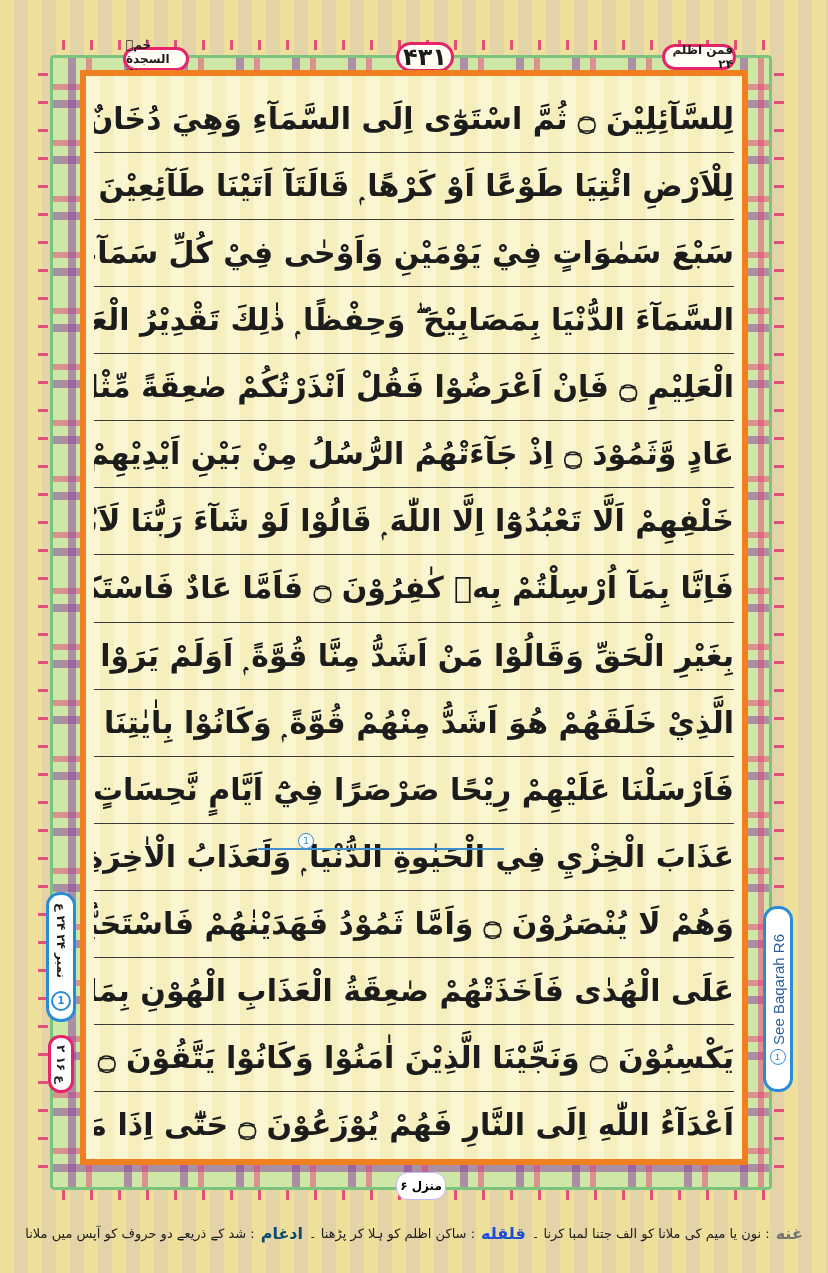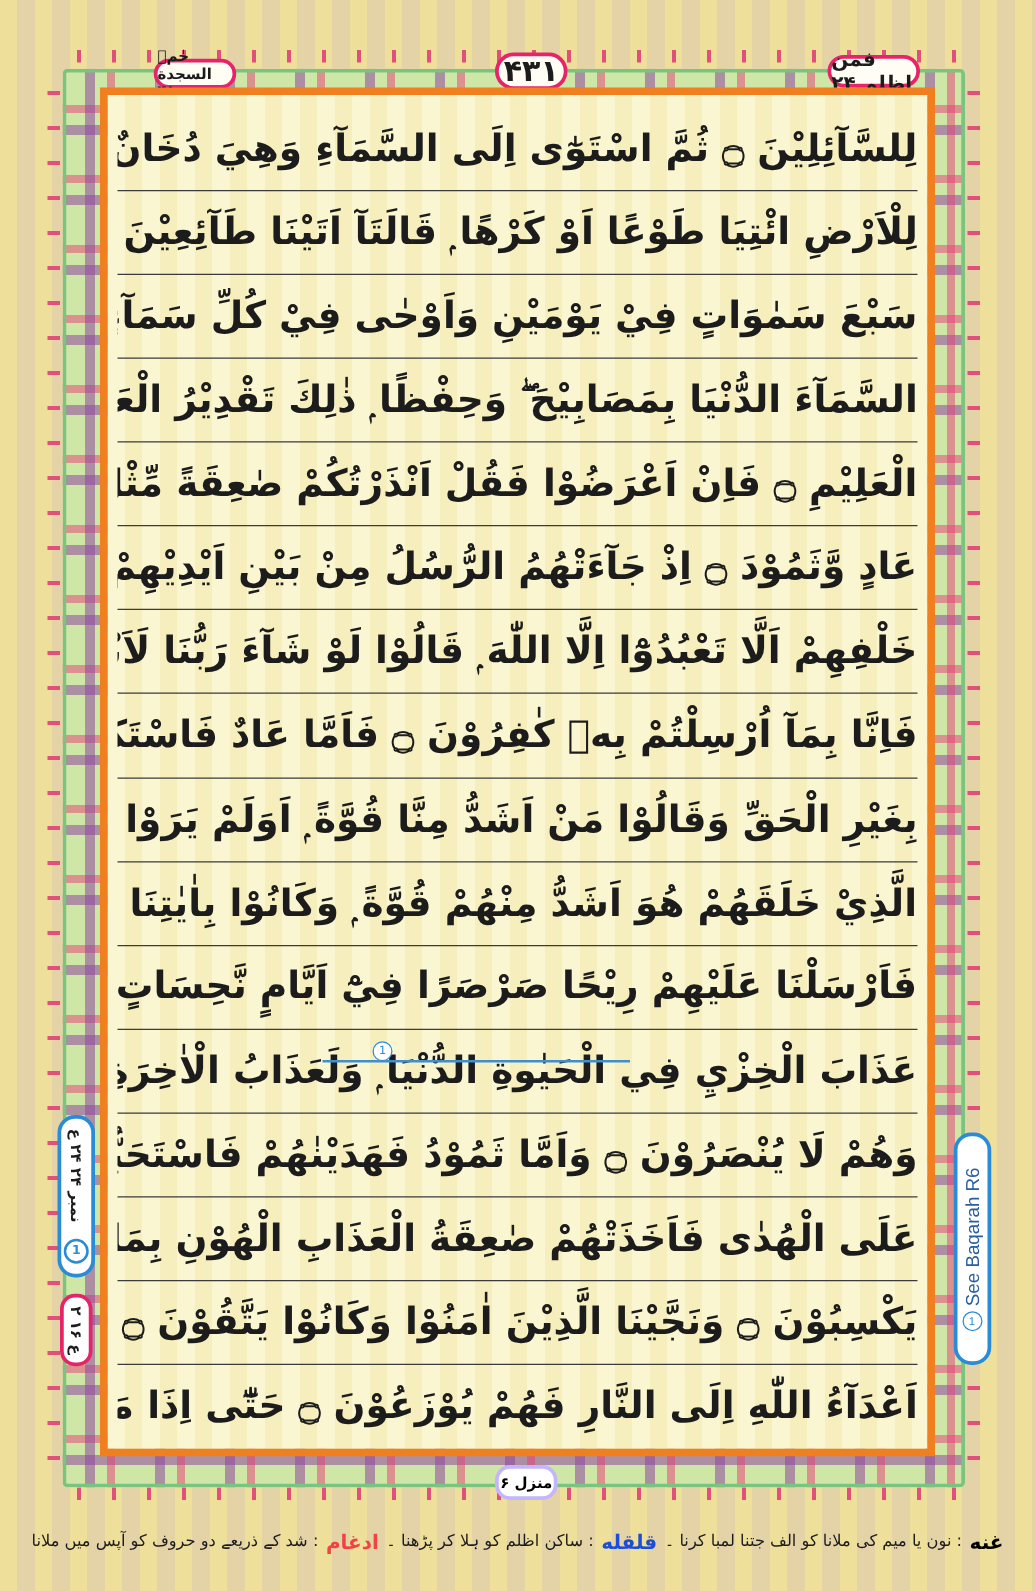--- a/index.html
+++ b/index.html
@@ -58,21 +58,21 @@
   }
 
   
   .cartouche {
     position: absolute; background: #fffdf4; border: 3px solid #e6246a; border-radius: 14px;
     display: flex; align-items: center; justify-content: center; color: #1c1c1c;
     font-weight: bold; box-sizing: border-box;
   }
   .cart-surah { left: 123px; top: 47px; width: 66px; height: 24px; font-size: 12px; }
   .cart-page { left: 396px; top: 42px; width: 58px; height: 30px; font-size: 24px; border-radius: 16px; }
-  .cart-juz { left: 662px; top: 44px; width: 74px; height: 26px; font-size: 16px; }
+  .cart-juz { left: 662px; top: 44px; width: 74px; height: 26px; font-size: 12px; text-align: right; }
 
   
   .side-ruku {
     position: absolute; left: 46px; top: 892px; width: 30px; height: 130px;
     background: #fff; border: 3px solid #2a8bd6; border-radius: 14px; box-sizing: border-box;
     display: flex; flex-direction: column; align-items: center; justify-content: space-between; padding: 8px 0;
   }
   .side-ruku .vtext {
     writing-mode: vertical-rl; font-size: 12px; font-weight: bold; color: #1c1c1c;
   }
@@ -96,33 +96,33 @@
     font-family: "Liberation Sans", sans-serif; font-size: 15px; color: #2a5fa0;
     display: flex; align-items: center; gap: 4px; white-space: nowrap;
   }
   .side-baqarah .num-circle {
     width: 14px; height: 14px; border: 1.5px solid #2a8bd6; border-radius: 50%;
     font-size: 9px; line-height: 14px; text-align: center; color: #2a8bd6; transform: rotate(90deg);
   }
 
   .manzil {
     position: absolute; left: 396px; top: 1172px; width: 50px; height: 28px;
-    background: #fff; border: 3px solid #c4b5fd; border-radius: 12px; box-sizing: border-box;
+    background: #fff; border: 1px solid #c4b5fd; border-radius: 12px; box-sizing: border-box;
     display: flex; align-items: center; justify-content: center; font-size: 12px; font-weight: bold;
   }
 
   .legend {
     position: absolute; left: 20px; right: 20px; top: 1218px; height: 30px;
     direction: rtl; display: flex; align-items: center; justify-content: center; gap: 6px;
     font-size: 13px; color: #1c1c1c; white-space: nowrap;
   }
   .legend .term { font-weight: bold; font-size: 16px; }
-  .legend .t-pink { color: #000000; }
+  .legend .t-pink { color: #737373; }
   .legend .t-blue { color: #1d4ed8; }
-  .legend .t-red { color: #ef4444; }
+  .legend .t-red { color: #0c4a6e; }
 </style>
 </head>
 <body>
 
 <div class="stars-top"></div>
 <div class="stars-bottom"></div>
 <div class="stars-left"></div>
 <div class="stars-right"></div>
 
 <div class="frame-outer"></div>

